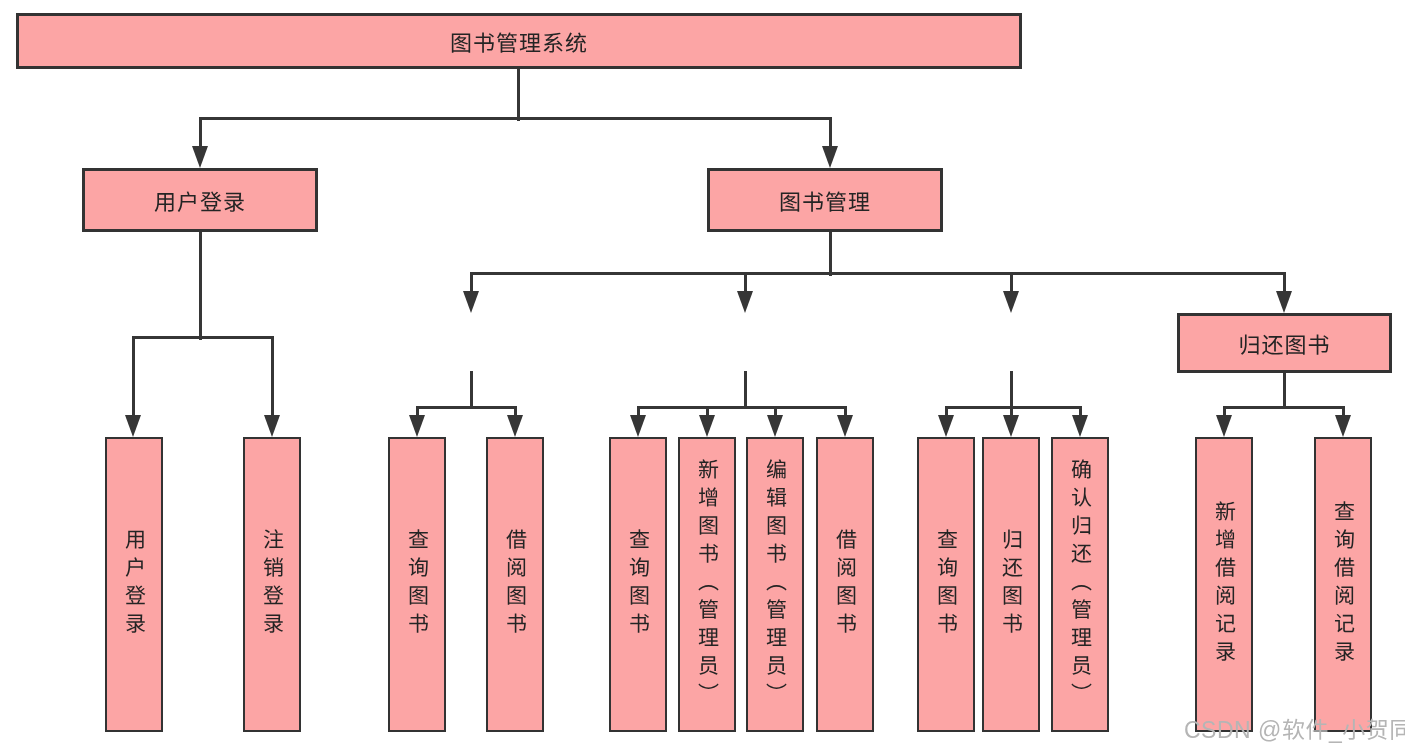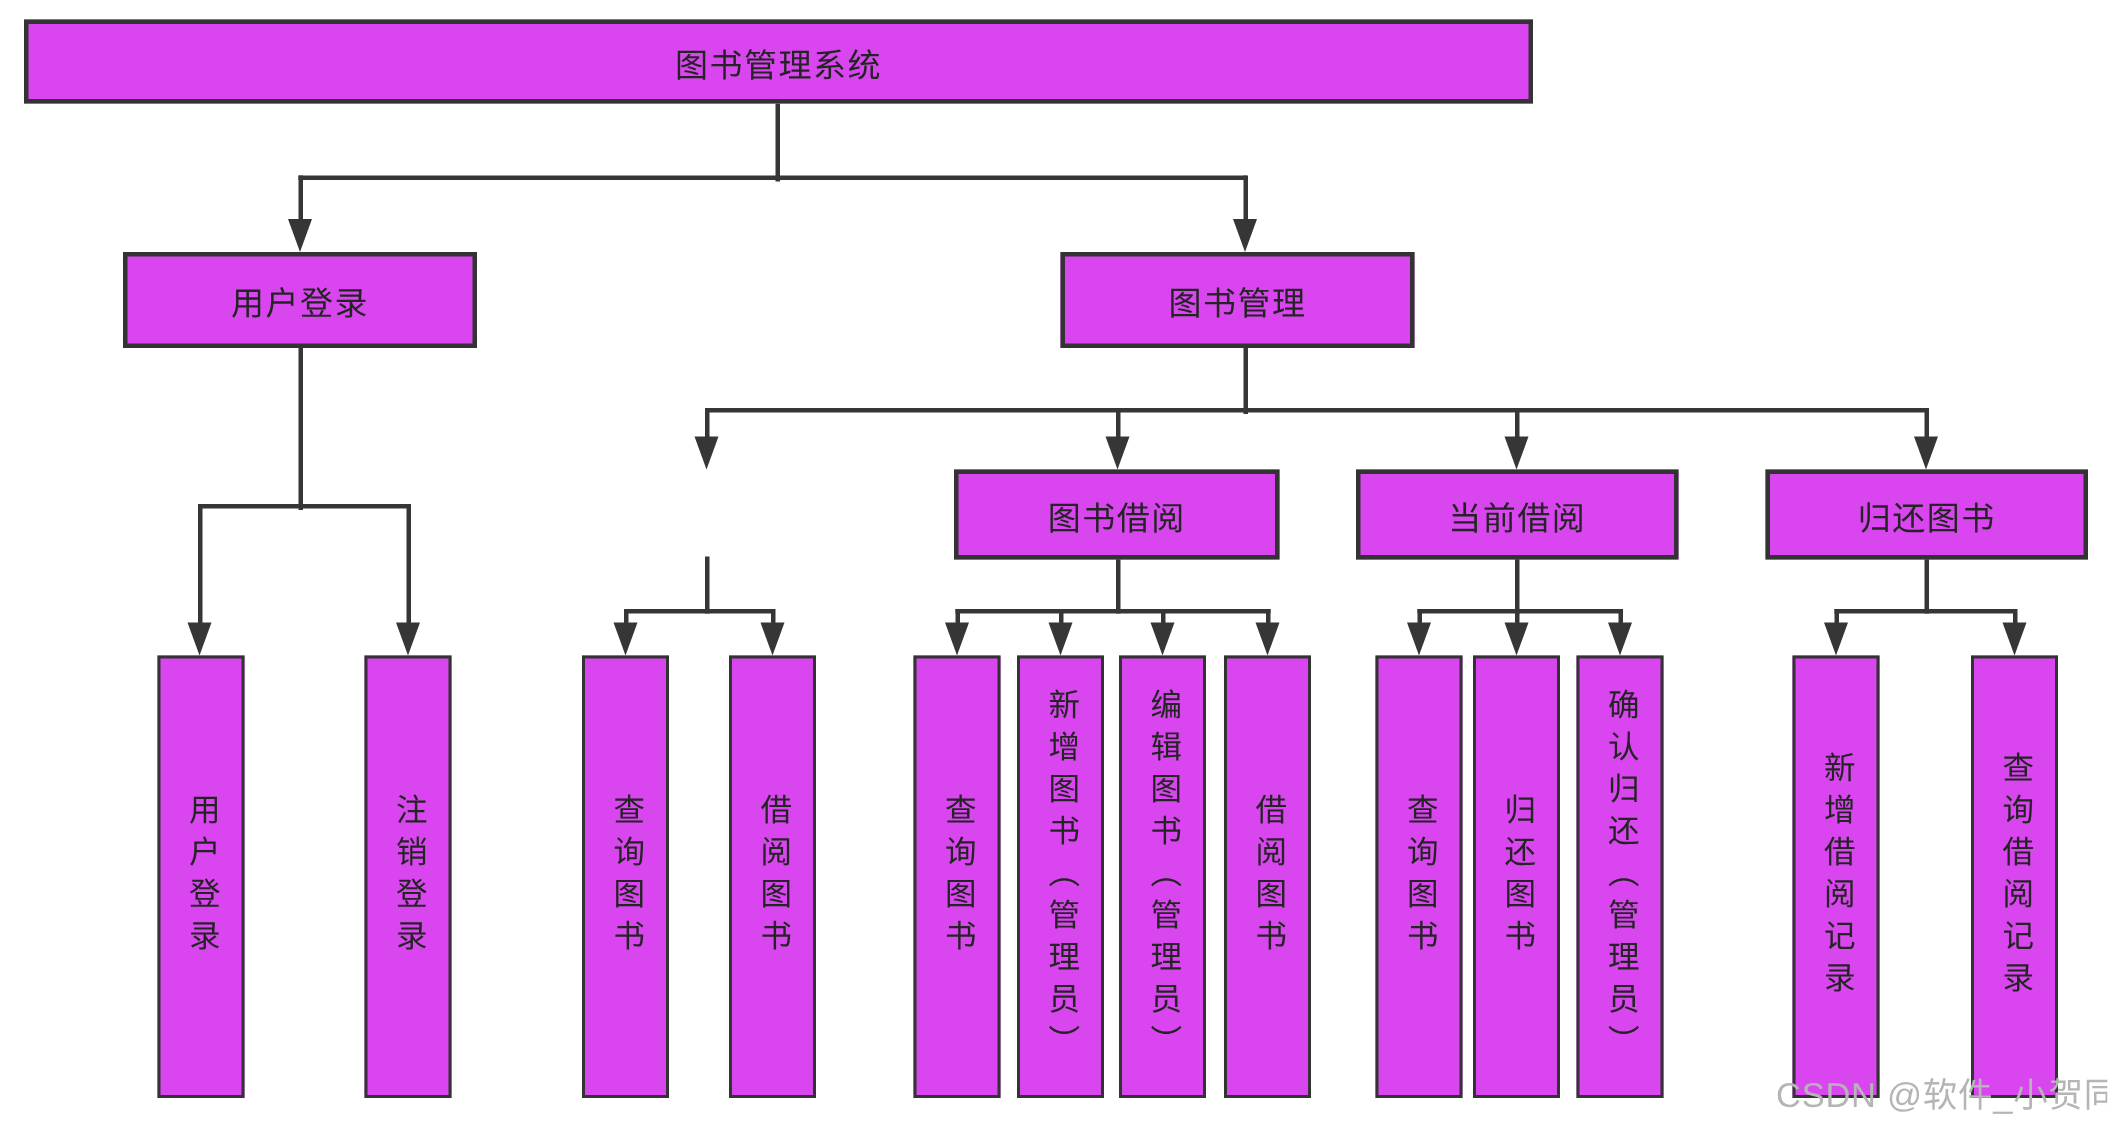--- a/index.html
+++ b/index.html
@@ -9,21 +9,21 @@
     --wm:#b5b5b5;
     --bg:#ffffff;
   }
   html,body{margin:0;padding:0;background:var(--bg);}
   body{font-family:"Liberation Sans","DejaVu Sans",sans-serif;}
   #canvas{
     position:relative;width:1405px;height:747px;background:var(--bg);overflow:hidden;
   }
   .box{
     position:absolute;box-sizing:border-box;border:3px solid var(--border);
-    background:#d946ef;display:flex;align-items:center;justify-content:center;
+    background:#fca5a5;display:flex;align-items:center;justify-content:center;
   }
   .box.leaf{border-width:2.5px;}
   .hlabel{
     font-size:22px;color:var(--text);letter-spacing:1px;white-space:nowrap;
   }
   .vlabel{
     writing-mode:vertical-rl;text-orientation:mixed;
     font-size:21px;color:var(--text);letter-spacing:7px;line-height:1;
     white-space:nowrap;
   }
@@ -108,26 +108,20 @@
     <span class="hlabel">图书管理系统</span>
   </div>
 
   <div class="box" style="left:82px;top:168px;width:236px;height:64px">
     <span class="hlabel">用户登录</span>
   </div>
   <div class="box" style="left:707px;top:168px;width:236px;height:64px">
     <span class="hlabel">图书管理</span>
   </div>
 
-  <div class="box" style="left:636px;top:313px;width:217px;height:60px">
-    <span class="hlabel">图书借阅</span>
-  </div>
-  <div class="box" style="left:904px;top:313px;width:215px;height:60px">
-    <span class="hlabel">当前借阅</span>
-  </div>
   <div class="box" style="left:1177px;top:313px;width:215px;height:60px">
     <span class="hlabel">归还图书</span>
   </div>
 
   <div class="box leaf" style="left:105px;top:437px;width:58px;height:295px">
     <span class="vlabel">用户登录</span>
   </div>
   <div class="box leaf" style="left:243px;top:437px;width:58px;height:295px">
     <span class="vlabel">注销登录</span>
   </div>

